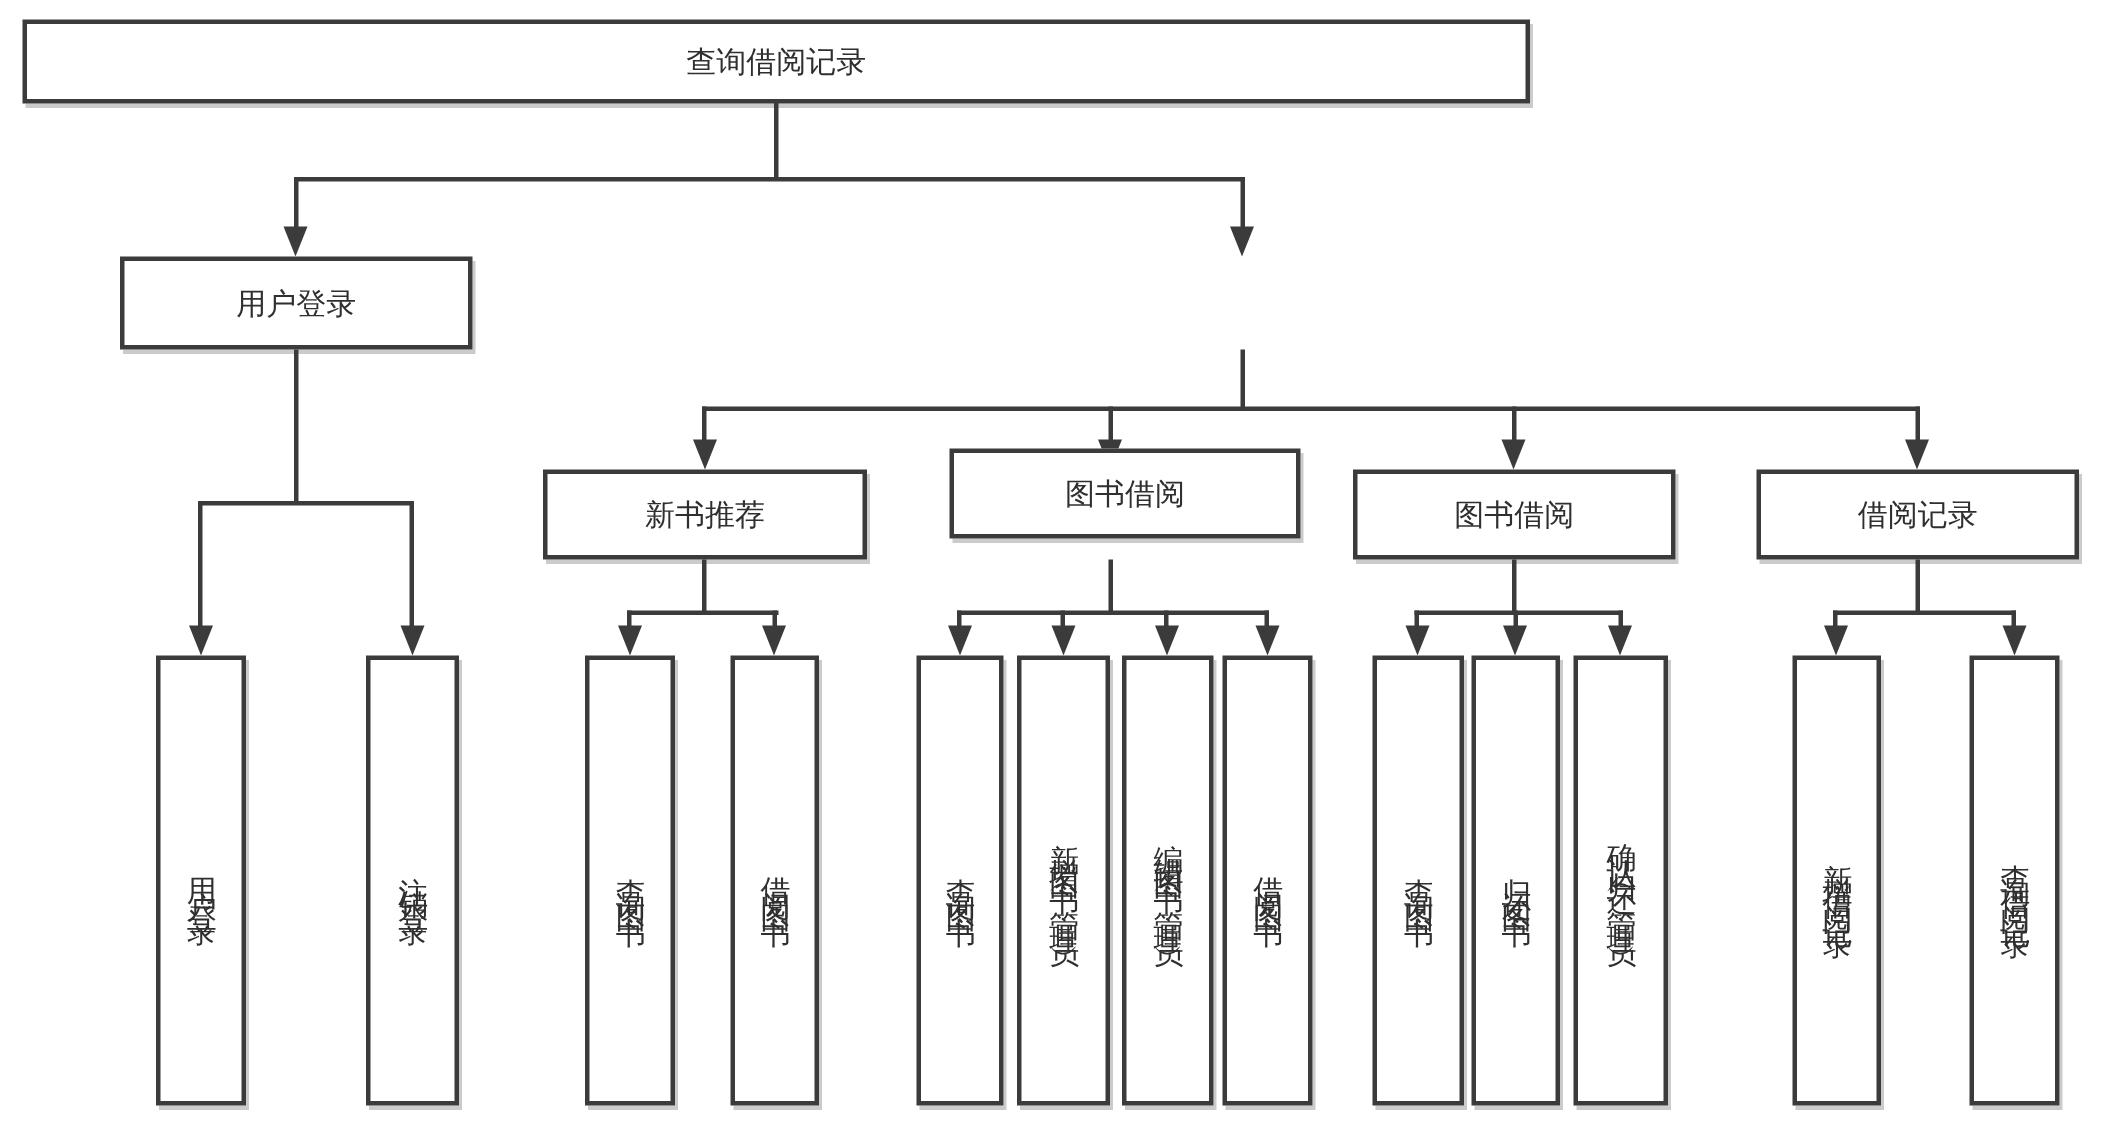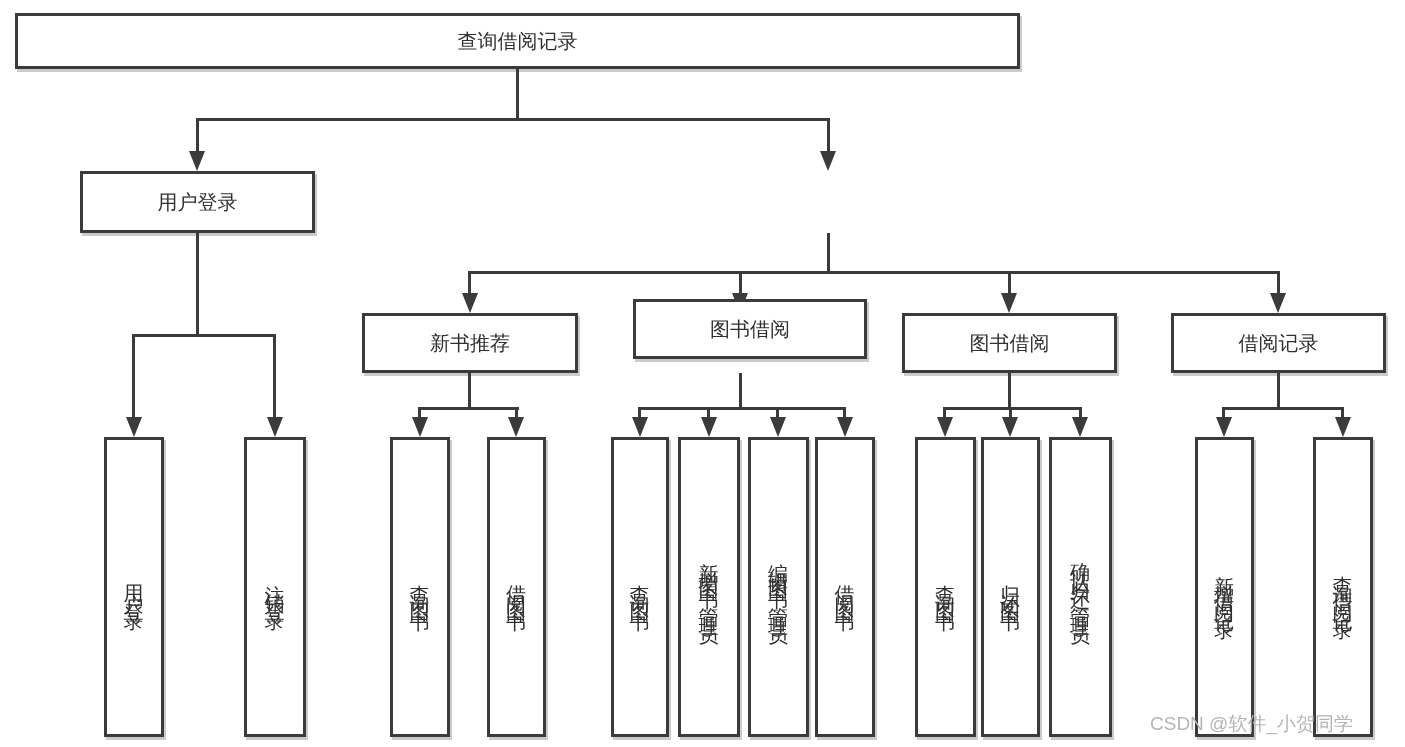--- a/index.html
+++ b/index.html
@@ -150,15 +150,14 @@
     <span class="vtext">确认归还（管理员）</span>
   </div>
 
   <div class="node leaf" style="left:1195px;top:437px;width:59px;height:300px">
     <span class="vtext">新增借阅记录</span>
   </div>
   <div class="node leaf" style="left:1313px;top:437px;width:60px;height:300px">
     <span class="vtext">查询借阅记录</span>
   </div>
 
-  <div class="watermark">CSDN @软件_小贺同学</div>
 
 </div>
 
 </body></html>

